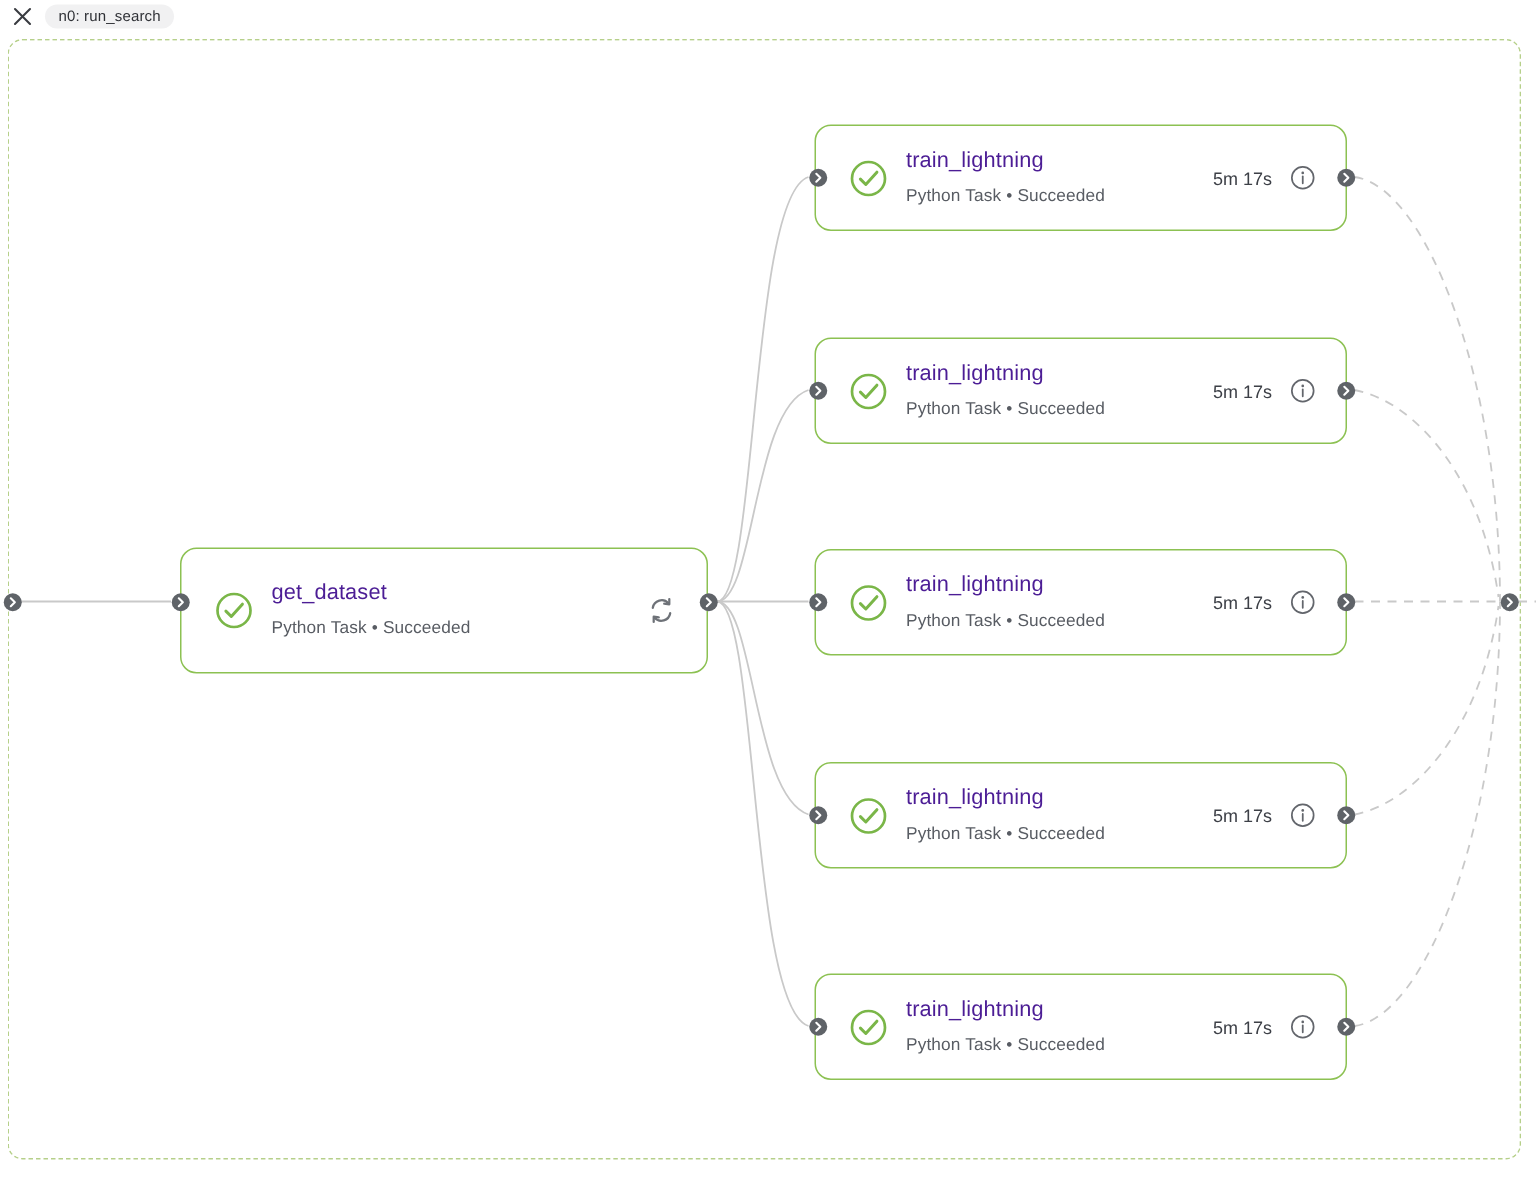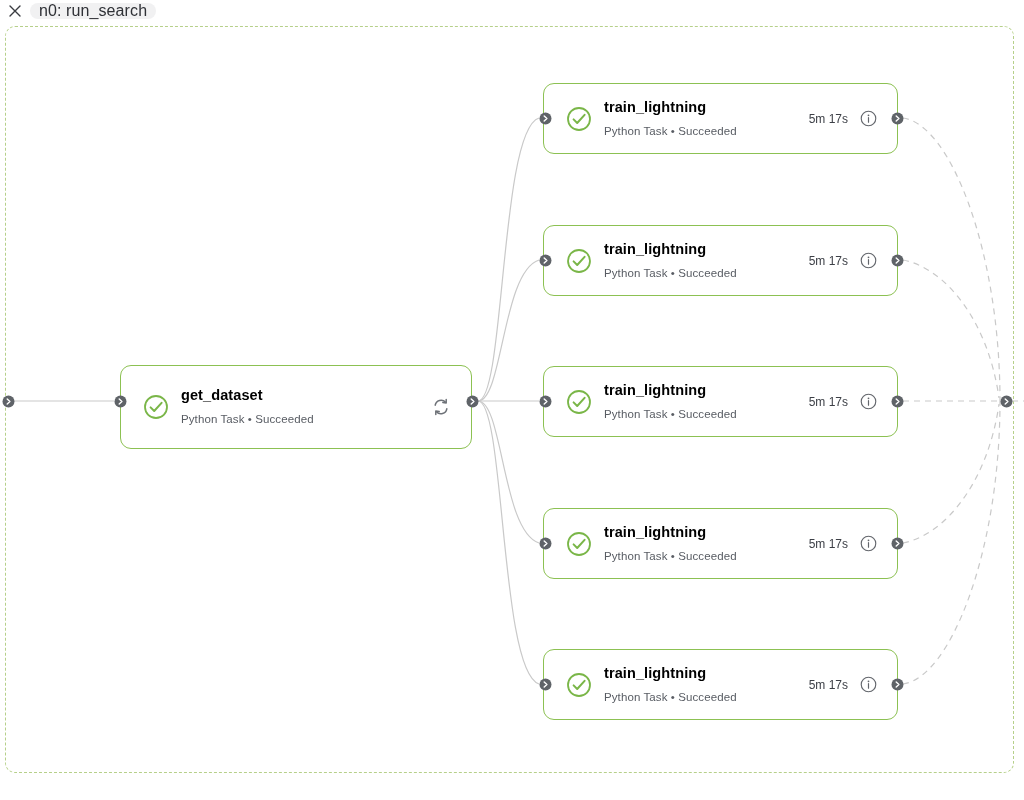--- a/index.html
+++ b/index.html
@@ -37,21 +37,21 @@
     display: block;
     cursor: pointer;
   }
   .crumb-pill {
     display: inline-flex;
     align-items: center;
     height: 16px;
     padding: 0 9px;
     background: #f1f1f2;
     border-radius: 9px;
-    font-size: 16px;
+    font-size: 10px;
     color: #2f3136;
     letter-spacing: .1px;
     white-space: nowrap;
     cursor: pointer;
   }
 
   
   .group-box {
     position: absolute;
     left: 5px;
@@ -94,22 +94,22 @@
   }
   .node .labels {
     margin-left: 12px;
     display: flex;
     flex-direction: column;
     justify-content: center;
     min-width: 0;
   }
   .node .title {
     font-size: 14.5px;
-    font-weight: 700;
-    color: #000000;
+    font-weight: 400;
+    color: #4c1d95;
     line-height: 17px;
     letter-spacing: .1px;
     white-space: nowrap;
   }
   .node .subtitle {
     font-size: 11.5px;
     font-weight: 400;
     color: #585c63;
     line-height: 15px;
     letter-spacing: .1px;

